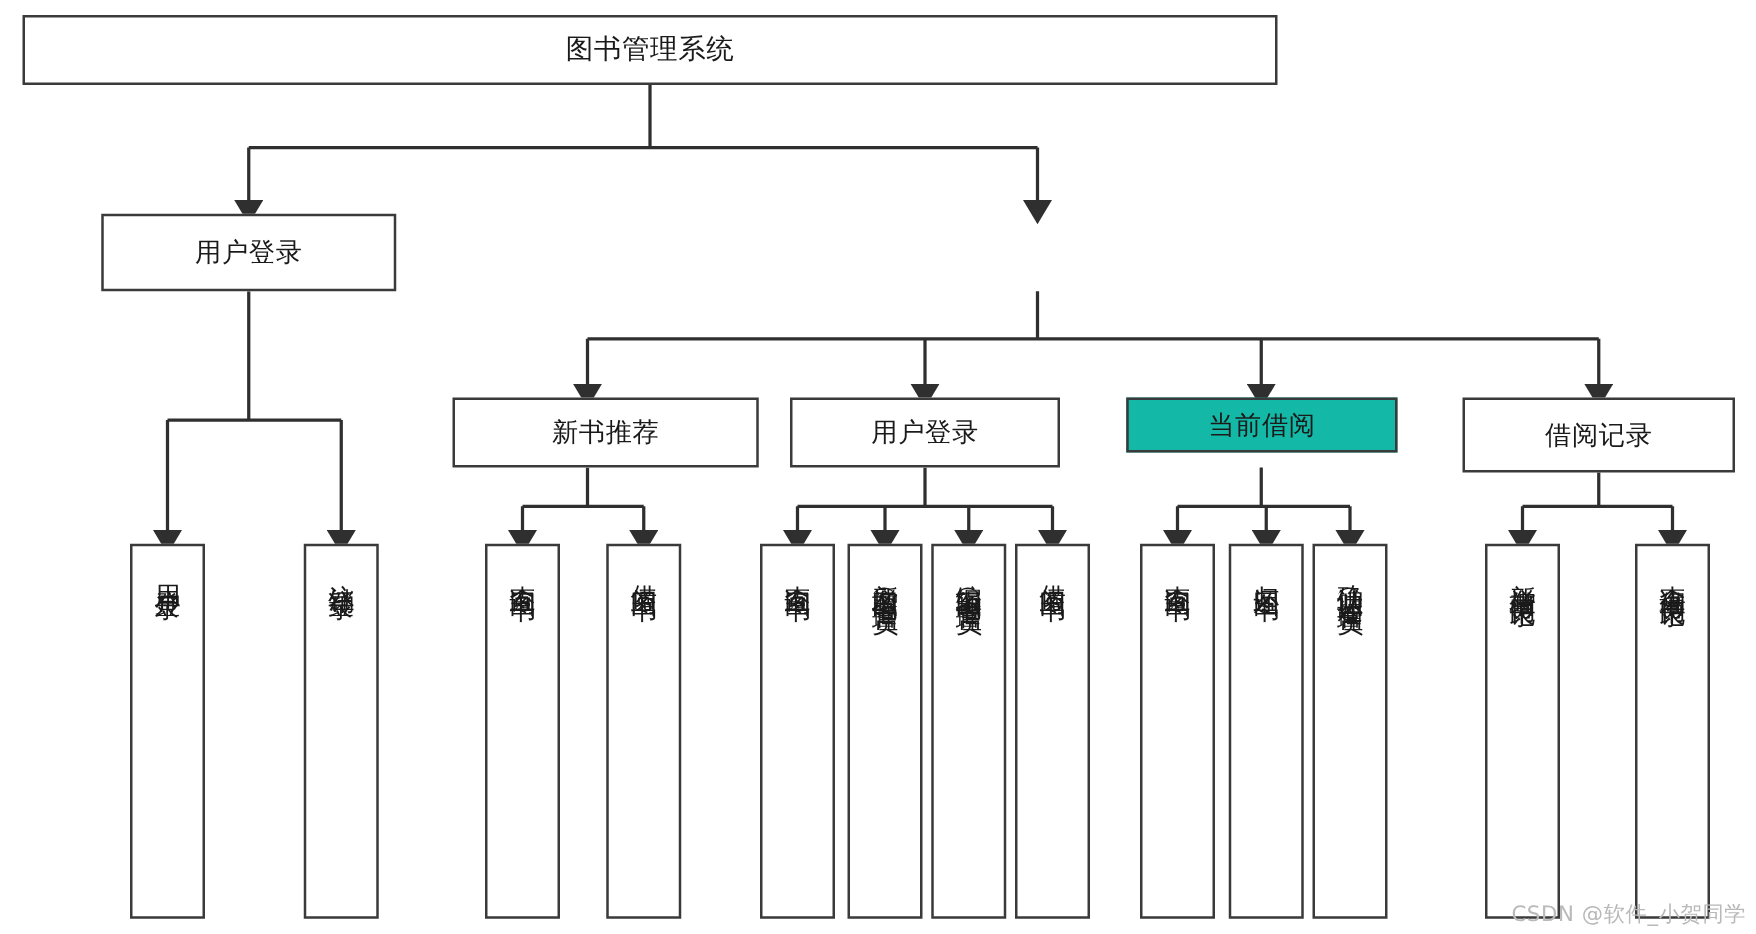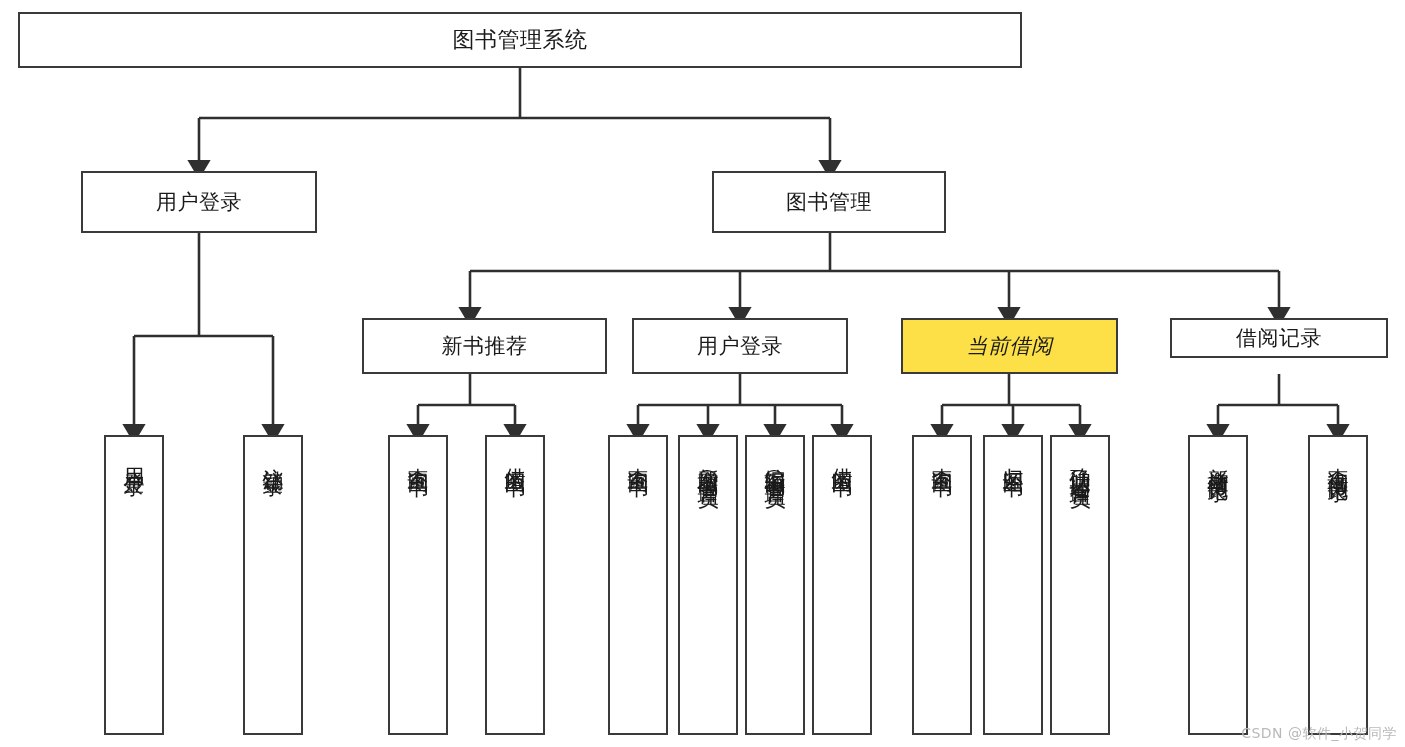--- a/index.html
+++ b/index.html
@@ -61,21 +61,21 @@
     text-orientation: upright;
     font-size: 21px;
     line-height: 1.05;
     letter-spacing: 3px;
     white-space: nowrap;
   }
   #watermark {
     position: absolute;
     right: 8px;
     bottom: 4px;
-    font-size: 14px;
+    font-size: 17px;
     color: #b9b9b9;
     letter-spacing: 0.5px;
     white-space: nowrap;
     user-select: none;
   }
 </style>
 </head>
 <body>
 
 <div id="diagram-canvas" style="background: rgb(255, 255, 255); border-radius: 27px;">
@@ -131,34 +131,31 @@
     </g>
   </svg>
 
   <div class="node horiz root" id="node-root" style="left: 18px; top: 12px; width: 1004px; height: 56px; border-color: rgb(58, 58, 58); background: rgb(255, 255, 255); color: rgb(26, 26, 26);">
     <span class="node-label">图书管理系统</span>
   </div>
 
   <div class="node horiz" id="node-user-login" style="left: 81px; top: 171px; width: 236px; height: 62px; border-color: rgb(58, 58, 58); background: rgb(255, 255, 255); color: rgb(26, 26, 26);">
     <span class="node-label">用户登录</span>
   </div>
-  <div class="node horiz" id="node-book-management" style="left: 712px; top: 171px; width: 234px; height: 62px; border-color: rgb(58, 58, 58); background: rgb(255, 255, 255); color: rgb(26, 26, 26);">
-    <span class="node-label">图书管理</span>
-  </div>
 
   <div class="node horiz" id="node-new-book-recommend" style="left: 362px; top: 318px; width: 245px; height: 56px; border-color: rgb(58, 58, 58); background: rgb(255, 255, 255); color: rgb(26, 26, 26);">
     <span class="node-label">新书推荐</span>
   </div>
   <div class="node horiz" id="node-book-borrow" style="left: 632px; top: 318px; width: 216px; height: 56px; border-color: rgb(58, 58, 58); background: rgb(255, 255, 255); color: rgb(26, 26, 26);">
     <span class="node-label">用户登录</span>
   </div>
-  <div class="node horiz" id="node-current-borrow" style="left: 901px; top: 318px; width: 217px; height: 56px; border-color: rgb(58, 58, 58); background: #fde047; color: rgb(26, 26, 26); font-style: italic;">
+  <div class="node horiz" id="node-current-borrow" style="left: 901px; top: 318px; width: 217px; height: 44px; border-color: rgb(58, 58, 58); background: #14b8a6; color: rgb(26, 26, 26);">
     <span class="node-label">当前借阅</span>
   </div>
-  <div class="node horiz" id="node-borrow-record" style="left: 1170px; top: 318px; width: 218px; height: 40px; border-color: rgb(58, 58, 58); background: rgb(255, 255, 255); color: rgb(26, 26, 26);">
+  <div class="node horiz" id="node-borrow-record" style="left: 1170px; top: 318px; width: 218px; height: 60px; border-color: rgb(58, 58, 58); background: rgb(255, 255, 255); color: rgb(26, 26, 26);">
     <span class="node-label">借阅记录</span>
   </div>
 
   <div class="node vert" id="node-leaf-user-login" style="left: 104px; top: 435px; width: 60px; height: 300px; border-color: rgb(58, 58, 58); background: rgb(255, 255, 255); color: rgb(26, 26, 26);">
     <span class="node-label">用户登录</span>
   </div>
   <div class="node vert" id="node-leaf-user-logout" style="left: 243px; top: 435px; width: 60px; height: 300px; border-color: rgb(58, 58, 58); background: rgb(255, 255, 255); color: rgb(26, 26, 26);">
     <span class="node-label">注销登录</span>
   </div>
   <div class="node vert" id="node-leaf-query-book-rec" style="left: 388px; top: 435px; width: 60px; height: 300px; border-color: rgb(58, 58, 58); background: rgb(255, 255, 255); color: rgb(26, 26, 26);">

